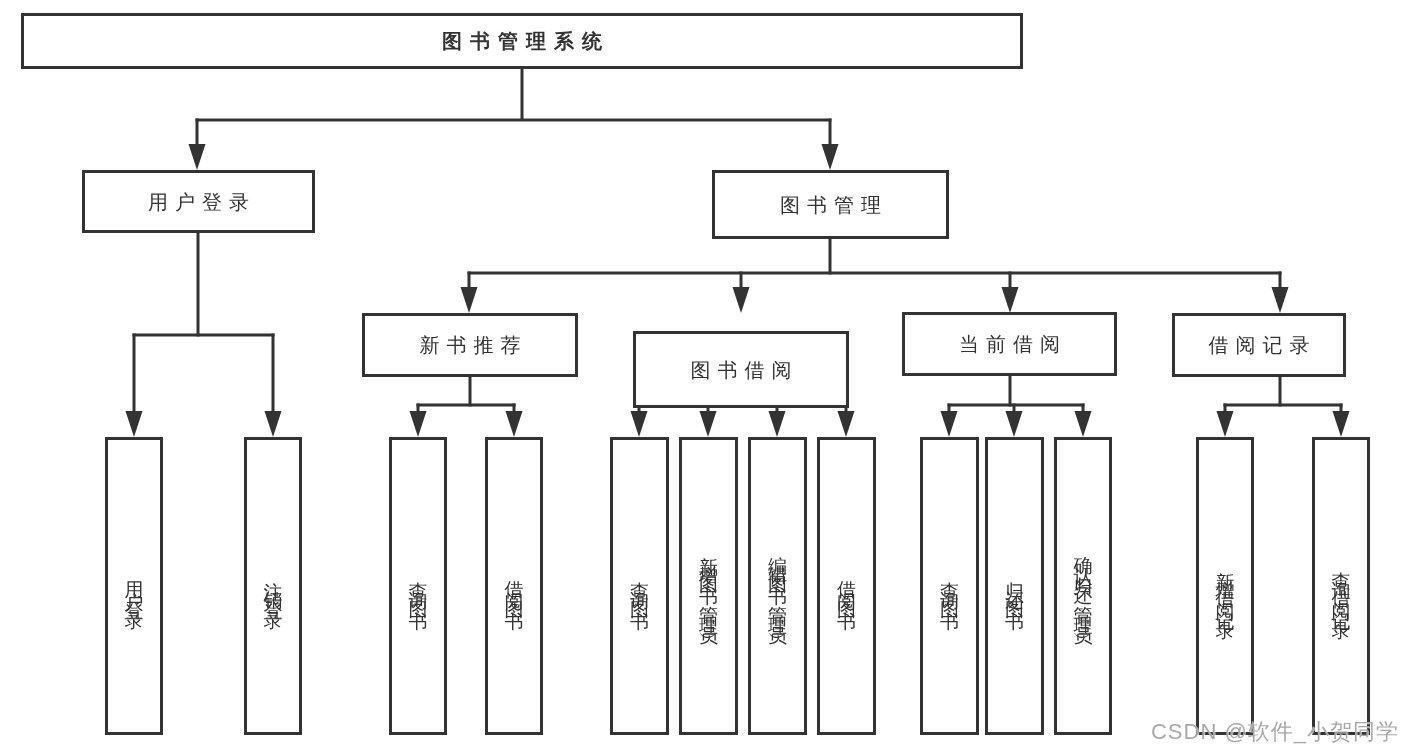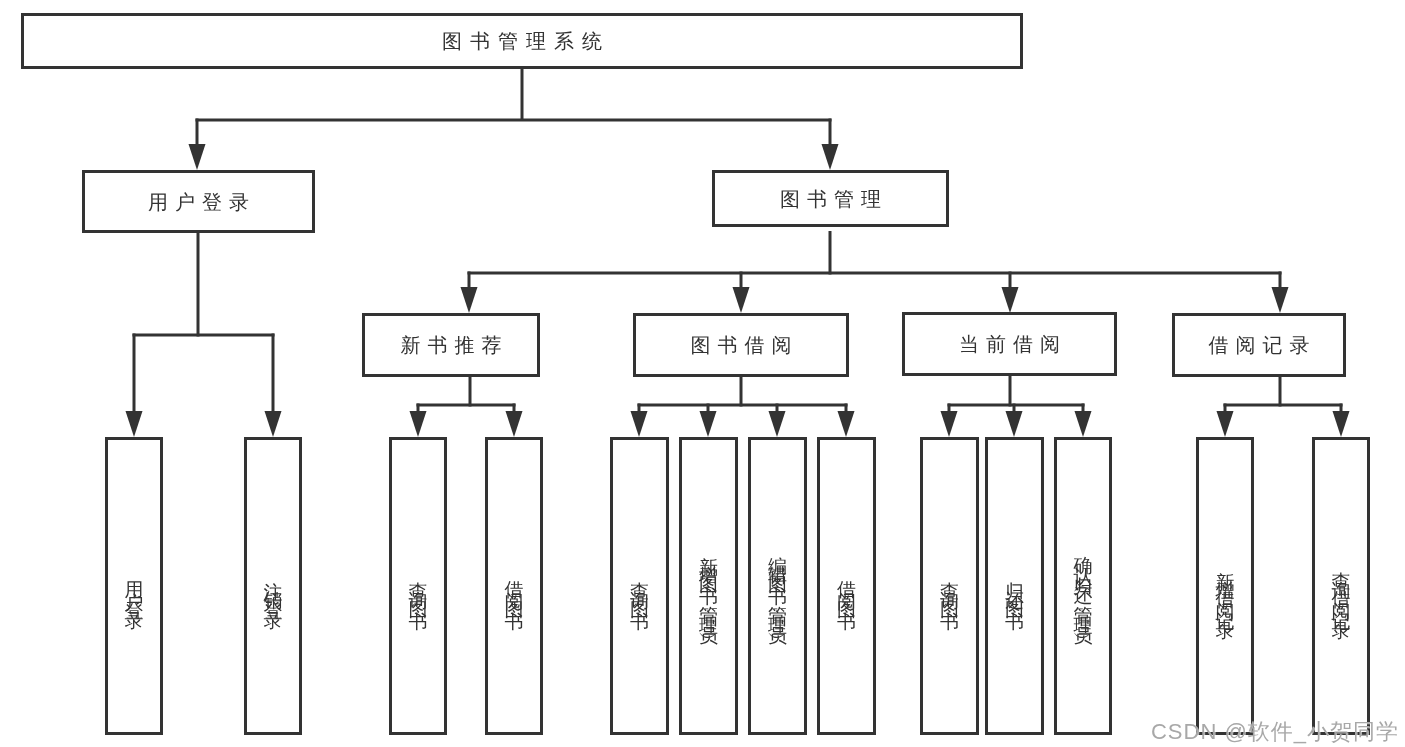--- a/index.html
+++ b/index.html
@@ -130,35 +130,35 @@
       <polygon points="777,437 768.5,411 785.5,411"></polygon>
       <polygon points="846,437 837.5,411 854.5,411"></polygon>
       <polygon points="949,437 940.5,411 957.5,411"></polygon>
       <polygon points="1014,437 1005.5,411 1022.5,411"></polygon>
       <polygon points="1083,437 1074.5,411 1091.5,411"></polygon>
       <polygon points="1225,437 1216.5,411 1233.5,411"></polygon>
       <polygon points="1341,437 1332.5,411 1349.5,411"></polygon>
     </g>
   </svg>
 
-  <div class="box" style="left:21px; top:13px; width:1002px; height:56px;">
+  <div class="box" style="left:21px; top:13px; width:1002px; height:56px;font-weight:bold;">
     <span class="h-label title">图书管理系统</span>
   </div>
 
   <div class="box" style="left:82px; top:170px; width:233px; height:63px;">
     <span class="h-label">用户登录</span>
   </div>
-  <div class="box" style="left:712px; top:170px; width:237px; height:57px;">
+  <div class="box" style="left:712px; top:170px; width:237px; height:69px;">
     <span class="h-label">图书管理</span>
   </div>
 
-  <div class="box" style="left:362px; top:313px; width:178px; height:64px;">
+  <div class="box" style="left:362px; top:313px; width:216px; height:64px;">
     <span class="h-label">新书推荐</span>
   </div>
-  <div class="box" style="left:633px; top:313px; width:216px; height:64px;">
+  <div class="box" style="left:633px; top:331px; width:216px; height:77px;">
     <span class="h-label">图书借阅</span>
   </div>
   <div class="box" style="left:902px; top:312px; width:215px; height:64px;">
     <span class="h-label">当前借阅</span>
   </div>
   <div class="box" style="left:1172px; top:313px; width:174px; height:64px;">
     <span class="h-label">借阅记录</span>
   </div>
 
   <div class="box" style="left:105px; top:437px; width:58px; height:298px;">

